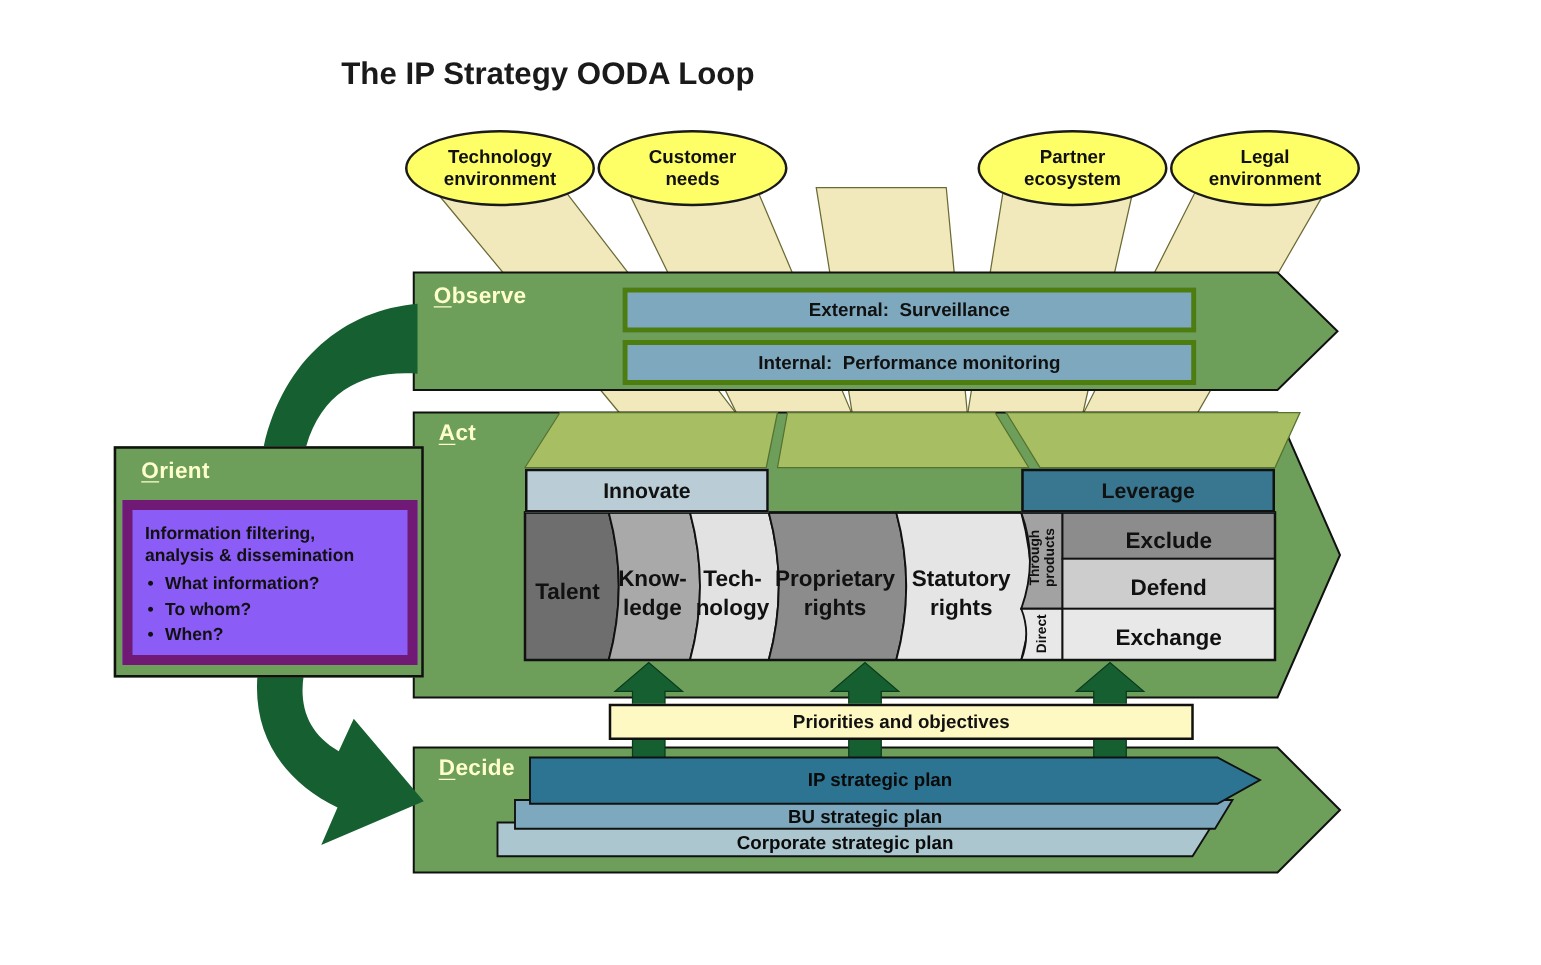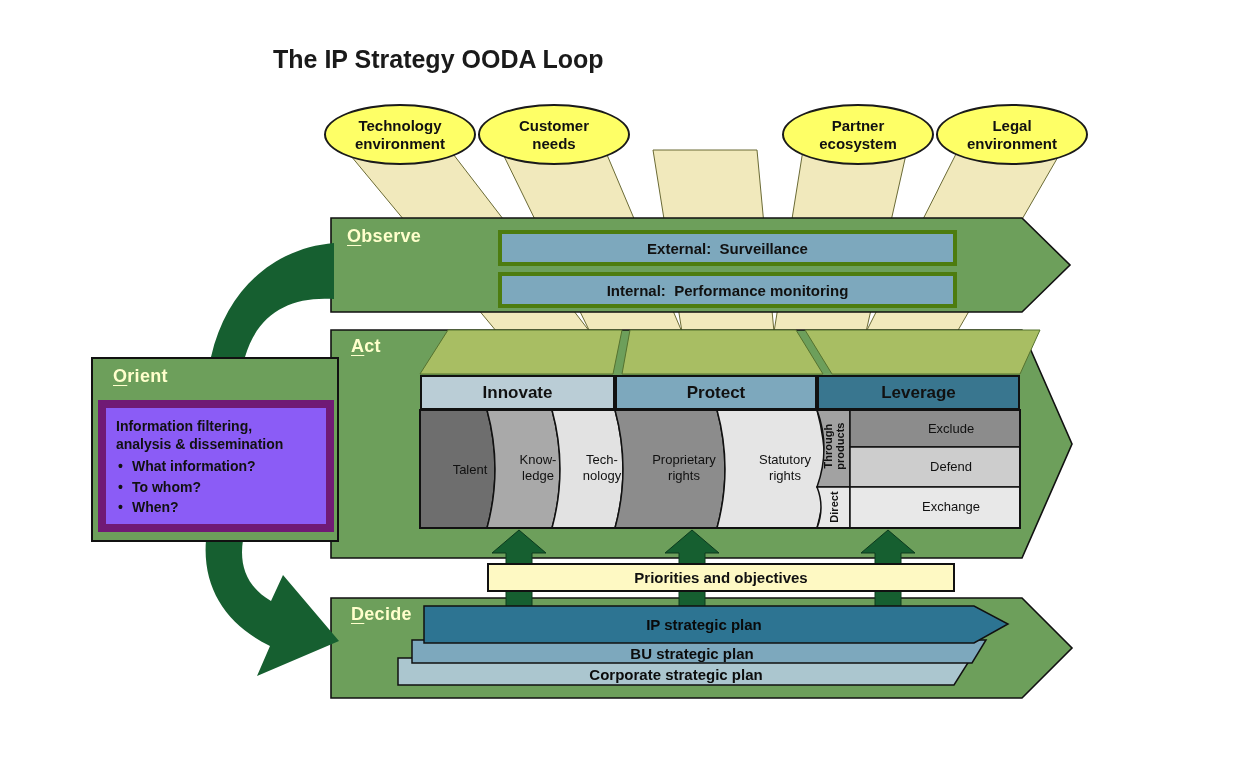--- a/index.html
+++ b/index.html
@@ -27,22 +27,22 @@
     left:498px;width:459px;height:36px;background:#7da8bd;border:4px solid #4d7c0f;
     display:flex;align-items:center;justify-content:center;
     font-size:15px;font-weight:bold;color:#111;white-space:pre;z-index:4;box-sizing:border-box;
   }
   .hdr{
     top:375px;height:35px;border:2px solid #111;box-sizing:border-box;
     display:flex;align-items:center;justify-content:center;
     font-size:17px;font-weight:bold;color:#111;z-index:4;
   }
   .cell-label{
-    text-align:center;font-size:13px;font-weight:normal;color:#111;
-    line-height:1.25;white-space:pre-line;z-index:5;padding-left:16px;
+    text-align:center;font-size:18px;font-weight:bold;color:#111;
+    line-height:1.25;white-space:pre-line;z-index:5;
   }
   .vlabel{
     text-align:center;font-size:11px;font-weight:bold;color:#111;line-height:1.1;
     white-space:pre-line;z-index:5;transform:rotate(-90deg);
   }
   .priorities{
     left:487px;top:563px;width:468px;height:29px;background:#fef9c3;border:2px solid #111;
     box-sizing:border-box;display:flex;align-items:center;justify-content:center;
     font-size:15px;font-weight:bold;color:#111;z-index:5;
   }
@@ -149,21 +149,20 @@
         <li>What information?</li>
         <li>To whom?</li>
         <li>When?</li>
       </ul>
     </div>
   </div>
 
   <div class="abs band-label" style="left:351px;top:336px"><span class="init">A</span><span>ct</span></div>
 
   <div class="abs hdr" style="left:420px;width:195px;background:#bacdd6">Innovate</div>
-  <div class="abs hdr" style="left:615px;width:202px;background:#7da8bd">Protect</div>
   <div class="abs hdr" style="left:817px;width:203px;background:#39768f">Leverage</div>
 
   <div class="abs cell-label" style="left:420px;top:462px;width:68px">Talent</div>
   <div class="abs cell-label" style="left:489px;top:452px;width:66px">Know-
 ledge</div>
   <div class="abs cell-label" style="left:554px;top:452px;width:64px">Tech-
 nology</div>
   <div class="abs cell-label" style="left:618px;top:452px;width:100px">Proprietary
 rights</div>
   <div class="abs cell-label" style="left:720px;top:452px;width:98px">Statutory

